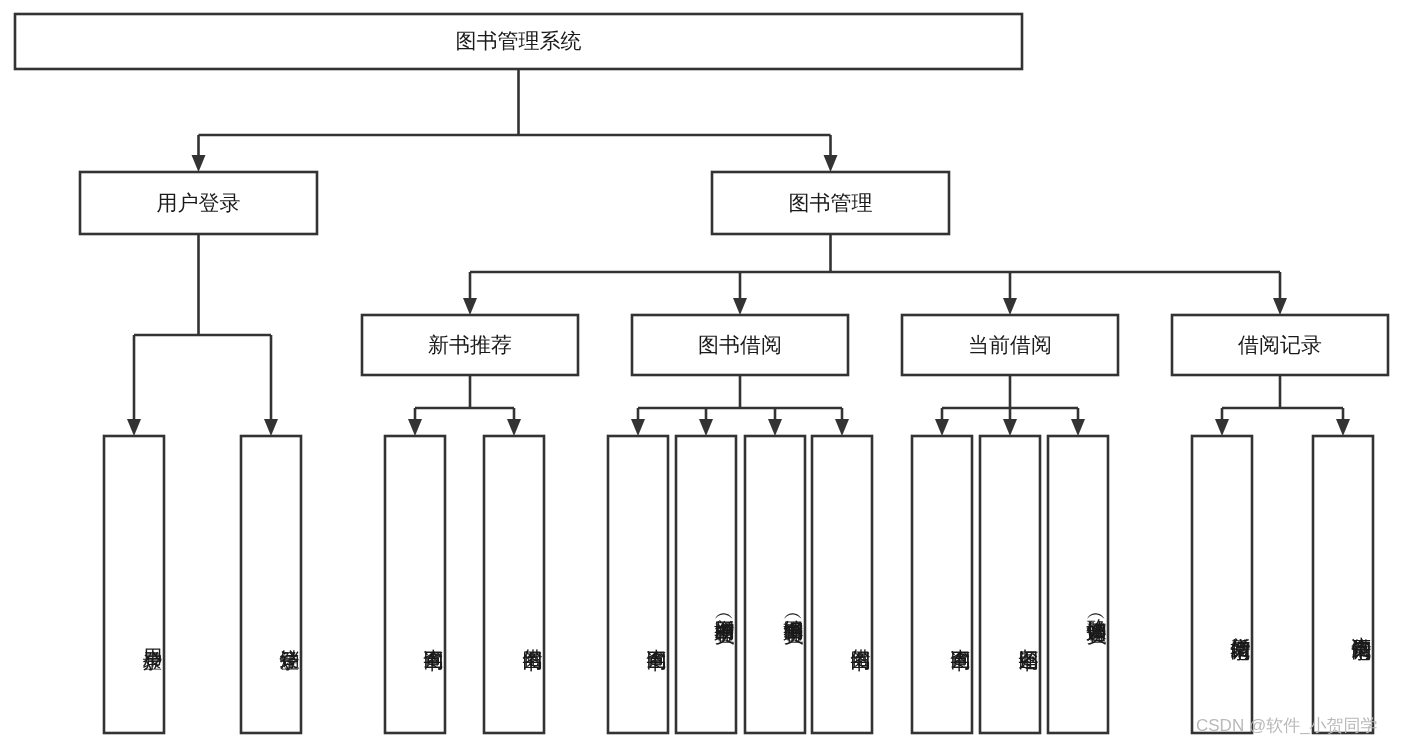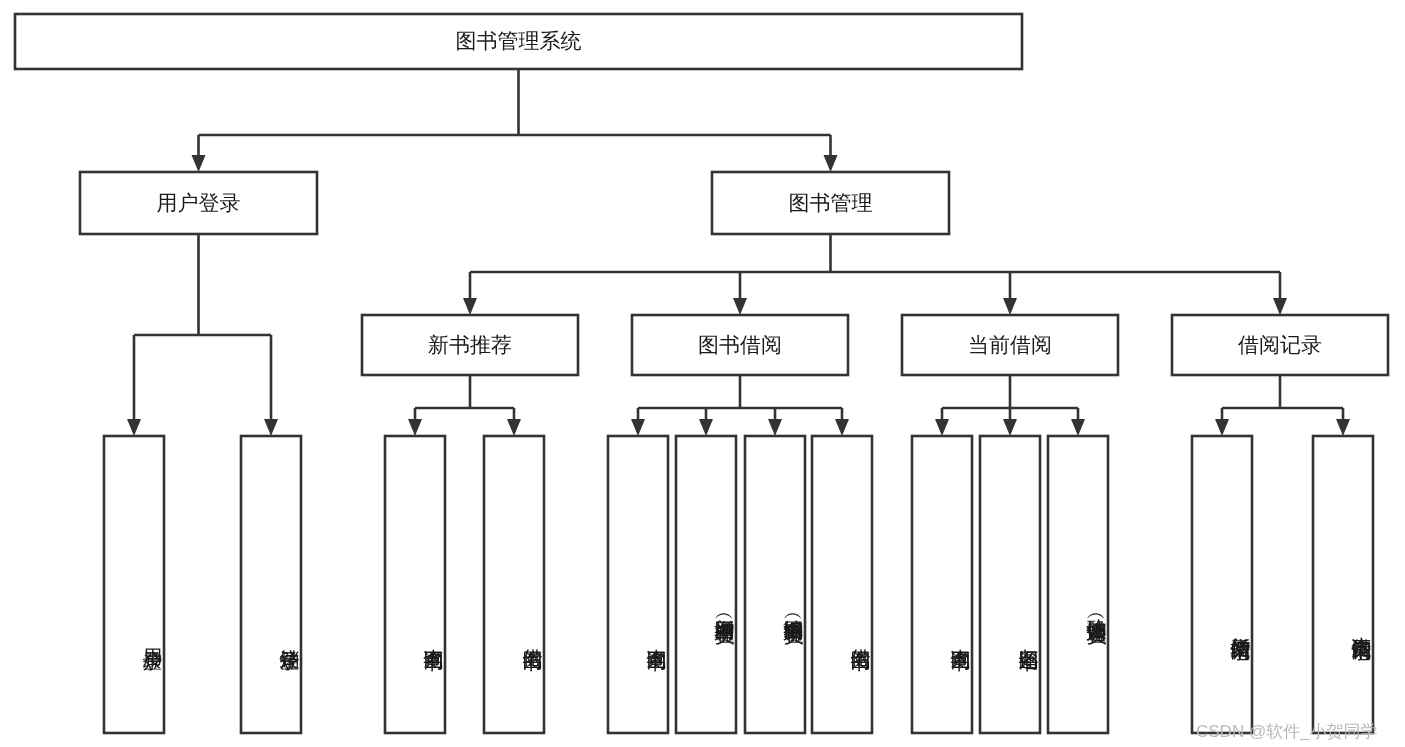--- a/index.html
+++ b/index.html
@@ -63,21 +63,20 @@
     justify-content: center;
     white-space: nowrap;
     pointer-events: none;
   }
   .watermark {
     position: absolute;
     font-family: "Liberation Sans", "DejaVu Sans", sans-serif;
     font-size: 17px;
     color: #b9b9b9;
     white-space: nowrap;
-    margin-top: 6px;
   }
 </style>
 </head>
 <body>
 
 <div id="diagram-root">
   <svg id="tree-svg" viewBox="0 0 1405 747" preserveAspectRatio="none" xmlns="http://www.w3.org/2000/svg">
     <g id="connector-layer">
         <g>
           <path class="connector" d="M 518.5 69 L 518.5 135"></path>

